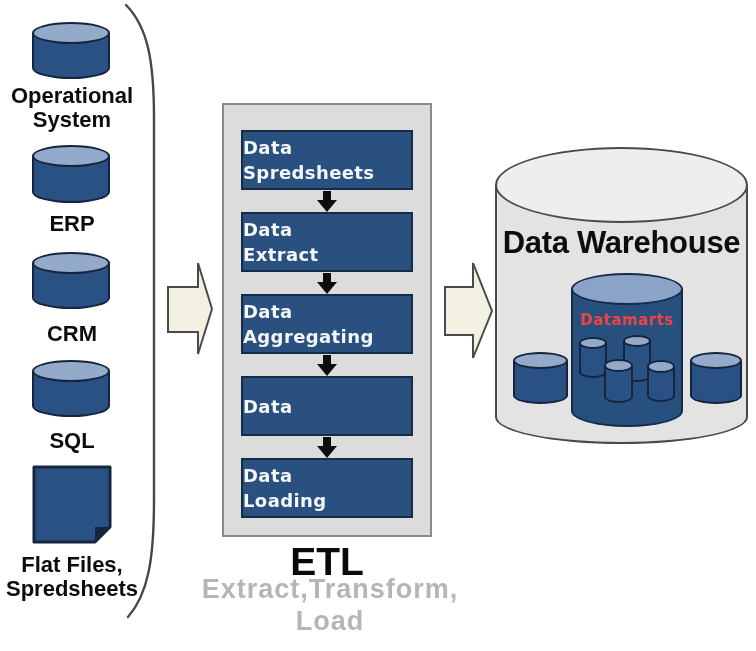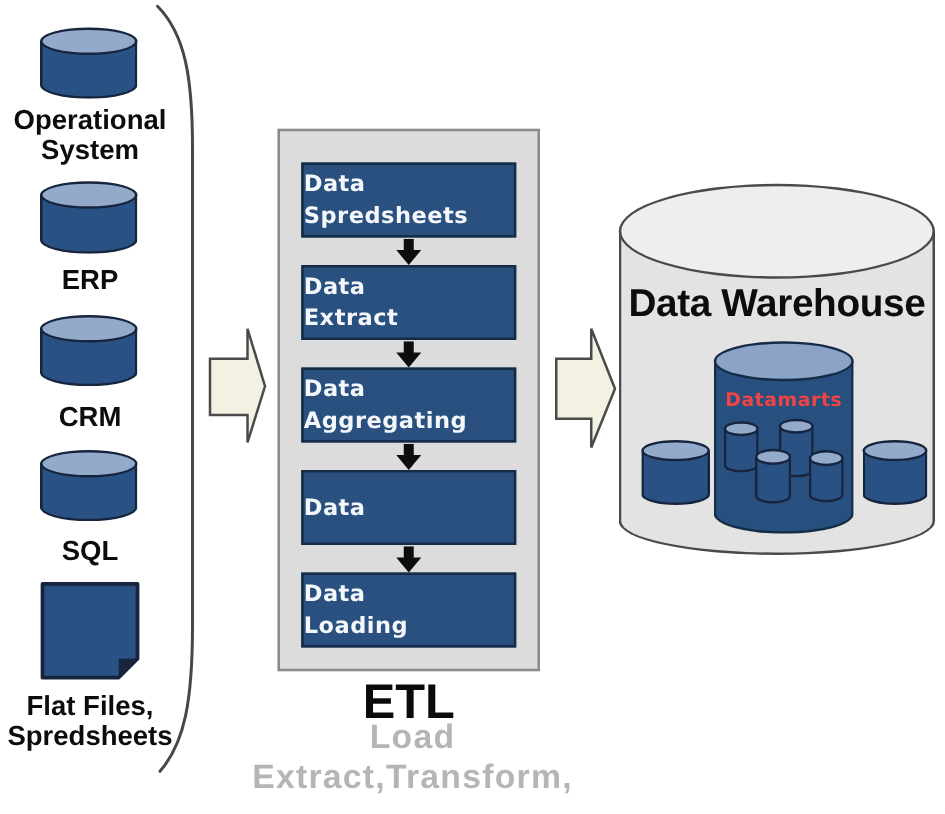--- a/index.html
+++ b/index.html
@@ -149,22 +149,22 @@
       <polygon points="7,0 15,0 15,9 21,9 11,21 1,9 7,9" fill="#0d0d0d"></polygon>
     </svg>
     <div class="etl-step" style="top:353px">
       <span class="ln">Data</span>
       <span class="ln">Loading</span>
     </div>
   </div>
 
   <div class="etl-title">ETL</div>
   <div class="etl-subtitle">
+    <span class="ln">Extract,Transform,</span>
     <span class="ln">Load</span>
-    <span class="ln">Extract,Transform,</span>
   </div>
 
   <svg style="left:441px;top:259px" width="54" height="102" viewBox="0 0 54 102">
     <polygon points="4,28 32,28 32,4 51,52 32,99 32,76 4,76" fill="#f3f1e2" stroke="#4a4a4a" stroke-width="2"></polygon>
   </svg>
 
   <div class="cyl z1" style="left:495px;top:147px;width:253px;height:297px;--ry:38px;--bry:27px;--bodyc:#e3e3e3;--topc:#eeeeee;--line:#4a4a4a;--bw:2.5px;">
     <div class="cyl-top"></div>
     <div class="cyl-body"></div>
   </div>

